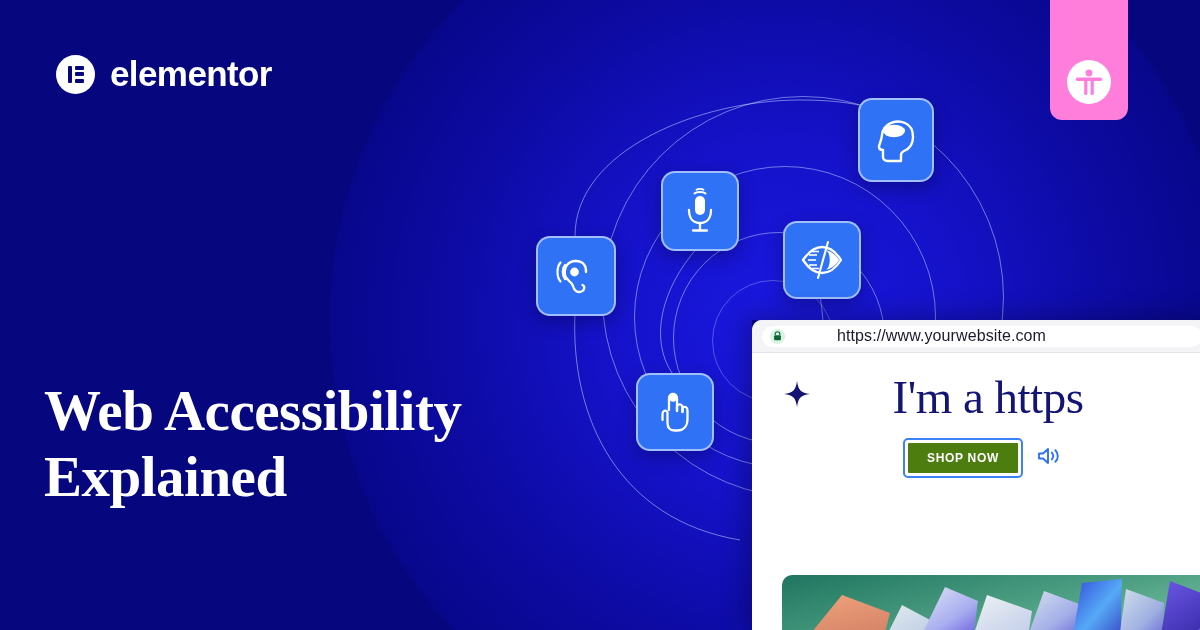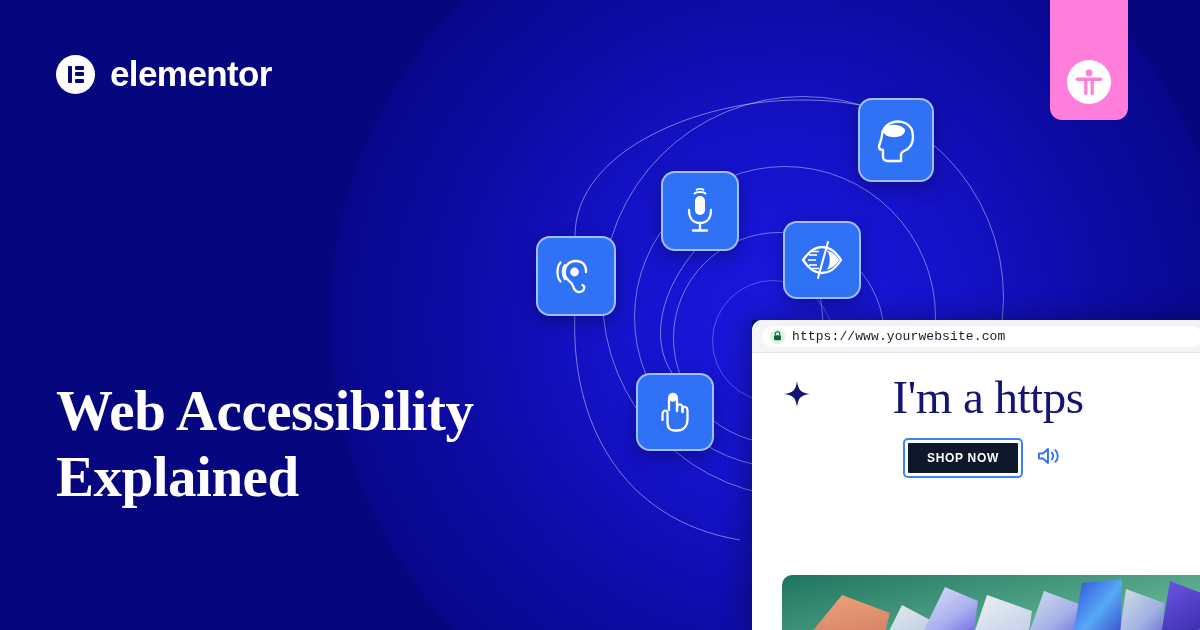--- a/index.html
+++ b/index.html
@@ -50,21 +50,21 @@
   .logo-mark .h1{top:11px;}
   .logo-mark .h2{top:17.5px;}
   .logo-mark .h3{top:24px;}
   .logo-text{
     color:#fff;font-size:35px;font-weight:bold;letter-spacing:-0.6px;
     font-family:Liberation Sans, sans-serif;
   }
 
   
   .headline{
-    position:absolute;left:56px;top:378px;width:540px;
+    position:absolute;left:44px;top:378px;width:540px;
     color:#fff;font-family:"Liberation Serif",serif;font-weight:bold;
     font-size:57px;line-height:1.16;letter-spacing:-0.5px;
   }
   .headline div{white-space:nowrap;}
 
   
   .a11y-widget{
     position:absolute;left:1050px;top:-14px;width:78px;height:134px;
     background:#FF7EDC;border-radius:0 0 12px 12px;
     display:flex;align-items:flex-end;justify-content:center;padding-bottom:16px;
@@ -84,35 +84,35 @@
     display:flex;align-items:center;padding:0 10px;box-sizing:border-box;
   }
   .urlbar{
     flex:1;height:21px;background:#fff;border-radius:11px;display:flex;align-items:center;
     gap:7px;padding:0 8px;box-sizing:border-box;
   }
   .lock-badge{
     width:15px;height:15px;border-radius:50%;background:#D6F5DF;
     display:flex;align-items:center;justify-content:center;flex:0 0 auto;
   }
-  .url-text{font-size:13px;color:#1A1A2E;font-family:Liberation Mono, monospace;letter-spacing:.1px;}
+  .url-text{font-size:16px;color:#1A1A2E;font-family:Liberation Sans, sans-serif;letter-spacing:.1px;margin-left:45px;}
 
   .page{background:#fff;height:279px;position:relative;}
   .page-hero{position:relative;padding-top:16px;height:186px;box-sizing:border-box;}
   .sparkle{position:absolute;left:32px;top:28px;}
   .site-headline{
     text-align:center;color:#141475;font-family:"Liberation Serif",serif;
     font-size:47px;line-height:1.04;margin:4px 40px 0 52px;letter-spacing:-.5px;
   }
   .cta-row{display:flex;align-items:center;justify-content:center;gap:14px;margin-top:16px;}
   .shop-btn-wrap{
     border:2px solid #3B82F6;border-radius:5px;padding:3px;display:inline-block;
   }
   .shop-btn{
-    background:#0f172a;color:#fff;font-size:12px;font-weight:bold;letter-spacing:.7px;
+    background:#4d7c0f;color:#fff;font-size:12px;font-weight:bold;letter-spacing:.7px;
     padding:8px 19px;border:0;border-radius:1px;font-family:"Liberation Sans",sans-serif;
     cursor:pointer;display:block;
   }
   .speaker{flex:0 0 auto;}
 
   .hero-img{
     position:absolute;left:30px;top:222px;width:430px;height:100px;
     border-radius:10px 10px 0 0;overflow:hidden;
   }
   .hero-img svg{display:block;}

